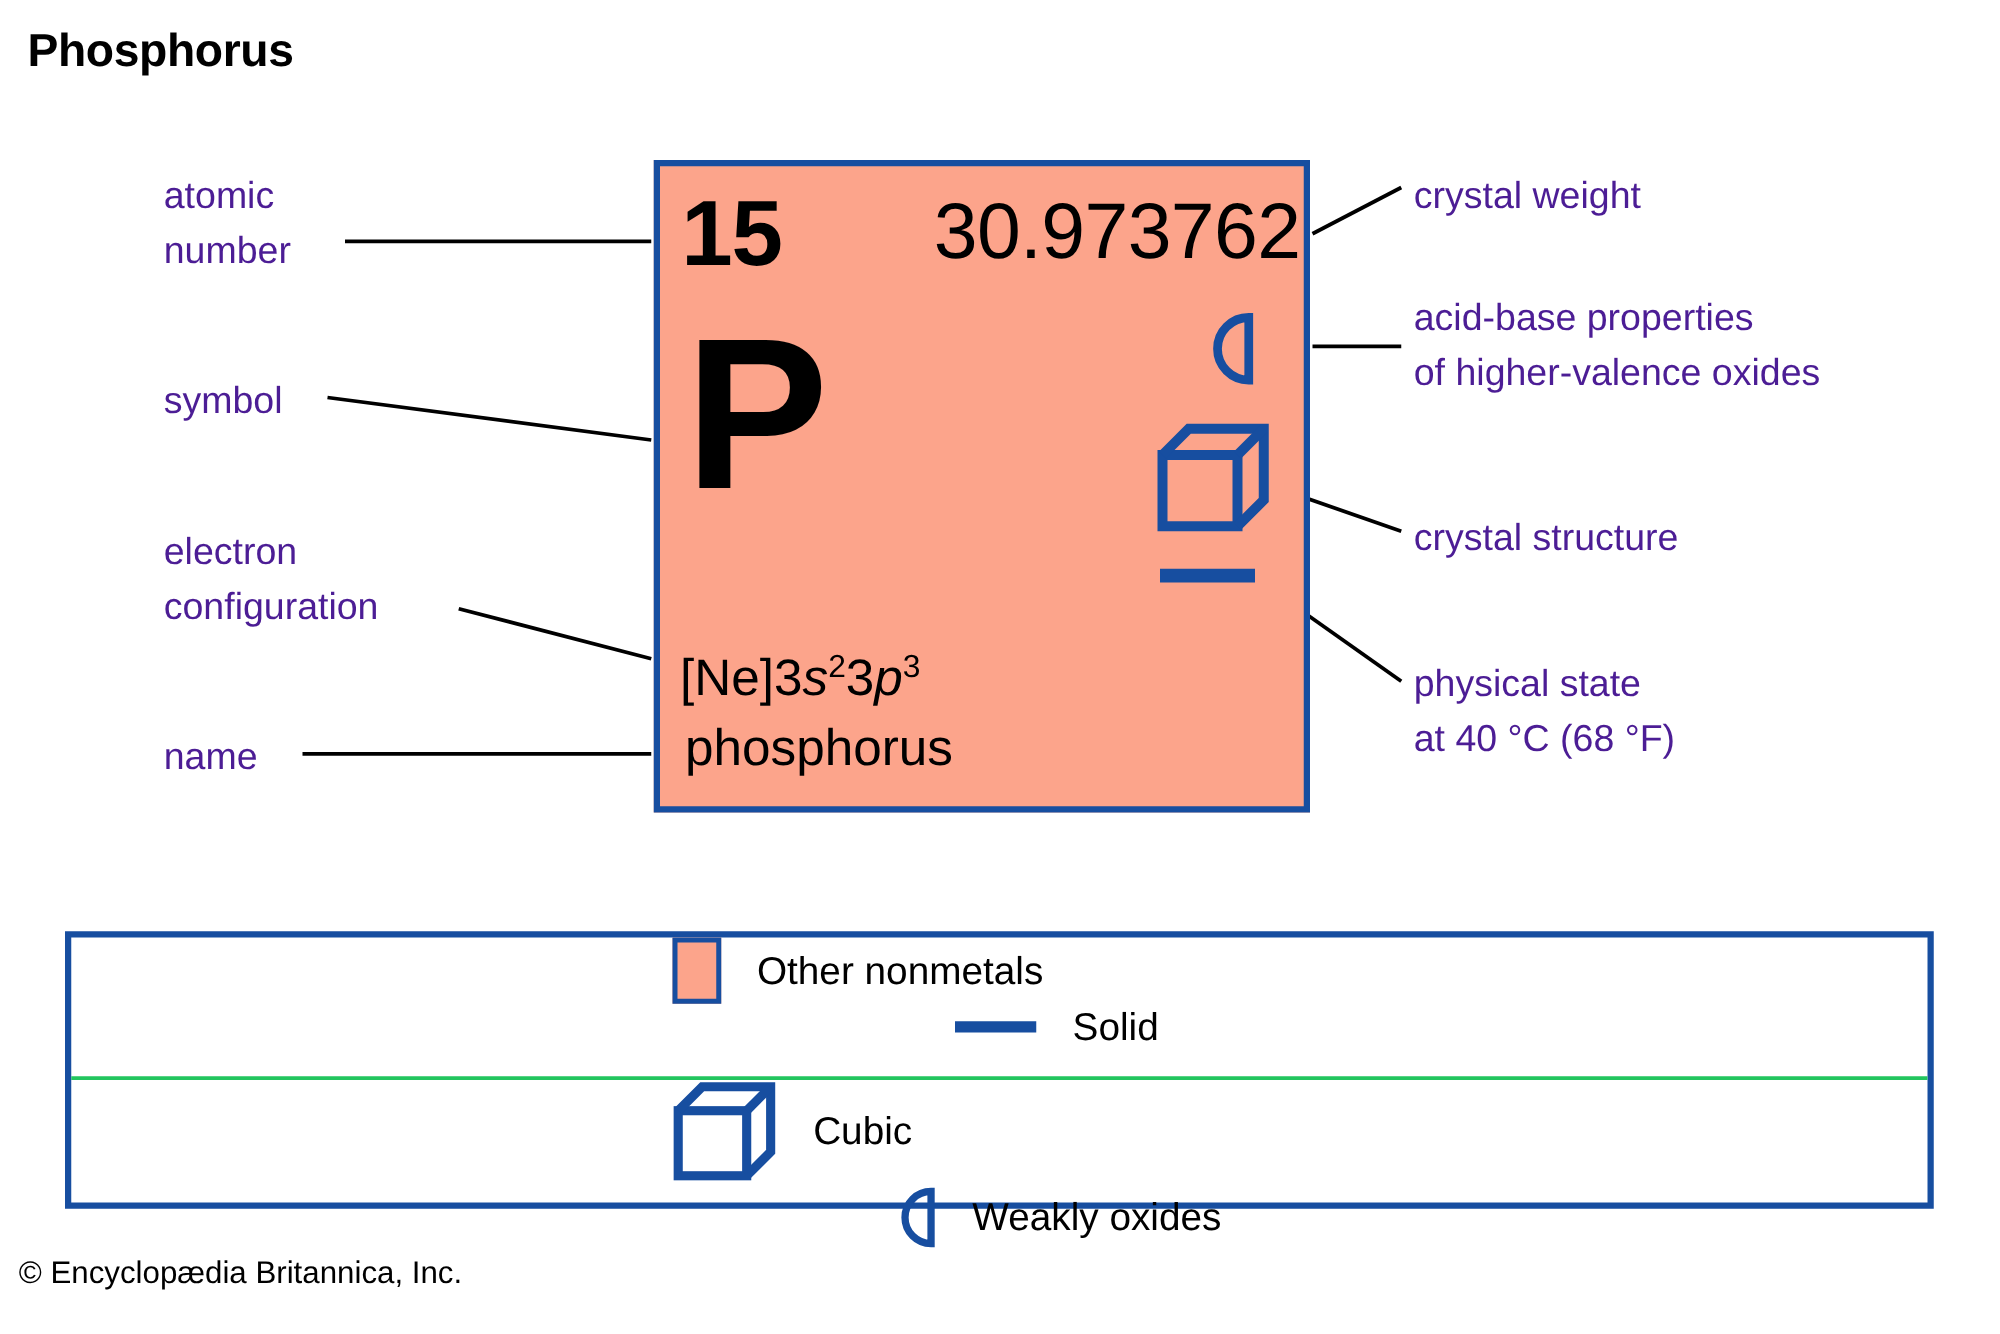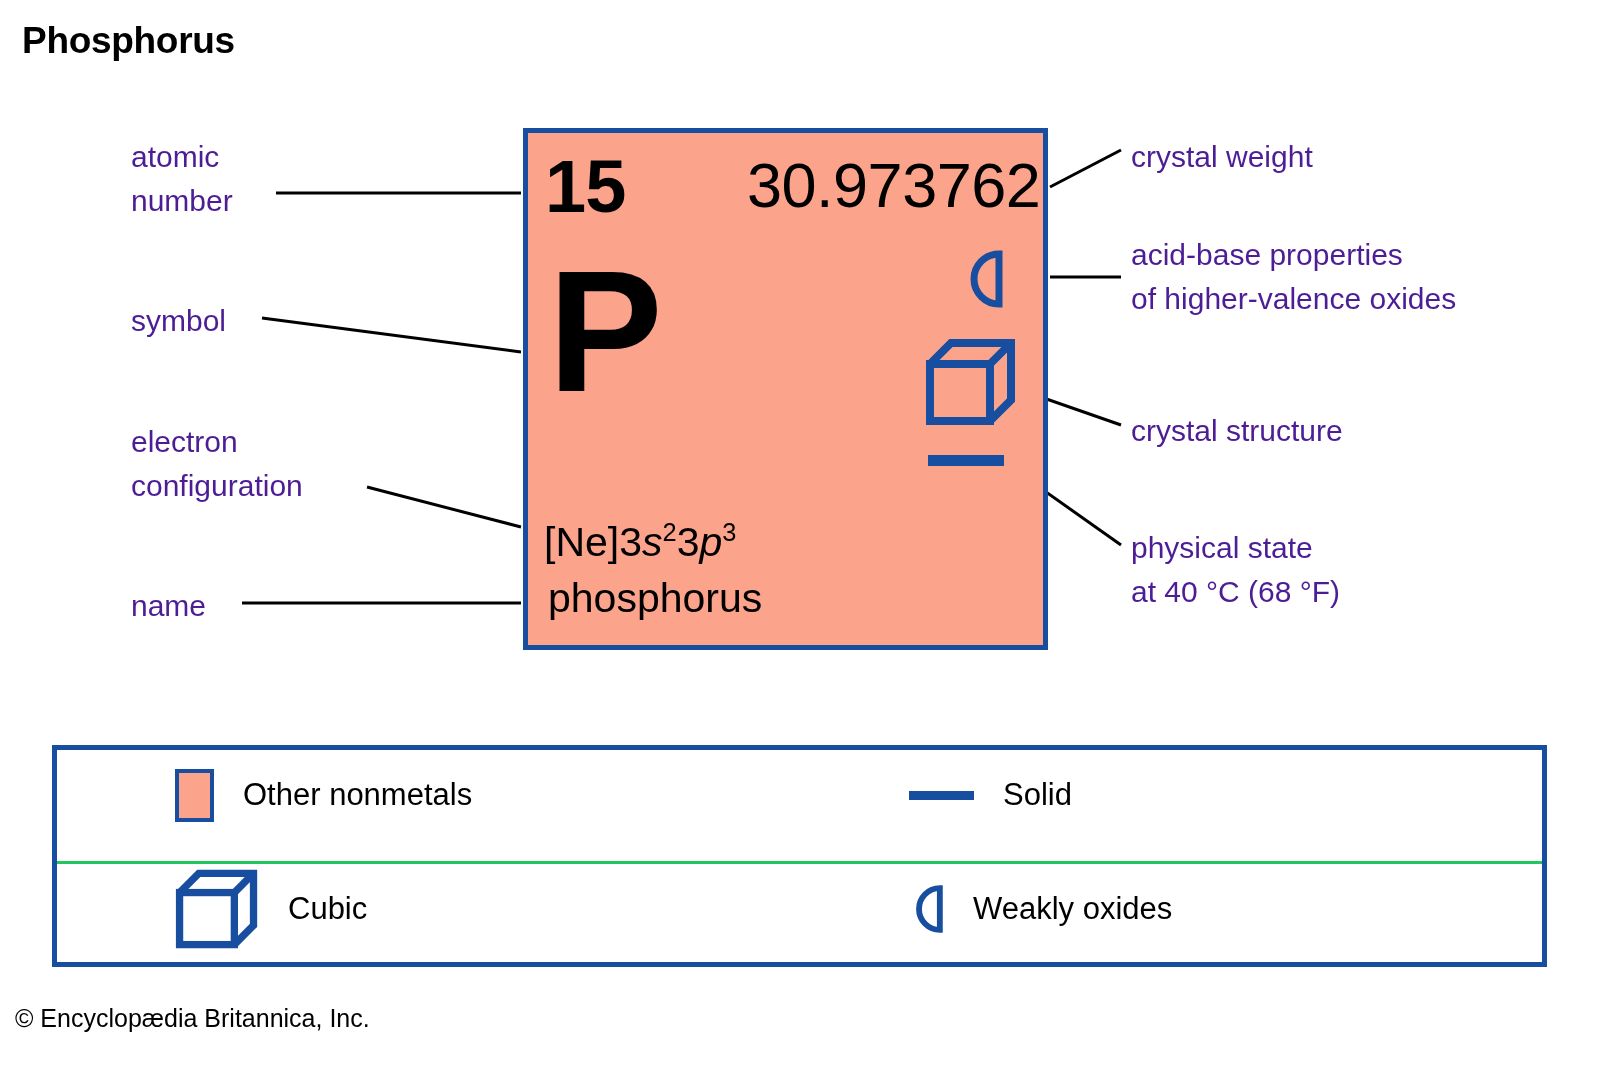--- a/index.html
+++ b/index.html
@@ -153,20 +153,21 @@
     border: 5px solid #174EA0;
     background: #ffffff;
   }
   .legend-row {
     position: absolute;
     left: 0;
     width: 100%;
     height: 90px;
     display: flex;
     align-items: center;
+    flex-direction: column;
   }
   .legend-row.row0 { top: 0; }
   .legend-row.row1 { top: 111px; border-top: 3px solid #22c55e; }
   .legend-cell {
     display: flex;
     align-items: center;
     height: 100%;
   }
   .legend-cell.c0 { width: 760px; padding-left: 118px; box-sizing: border-box; }
   .legend-cell.c1 { padding-left: 92px; box-sizing: border-box; }

